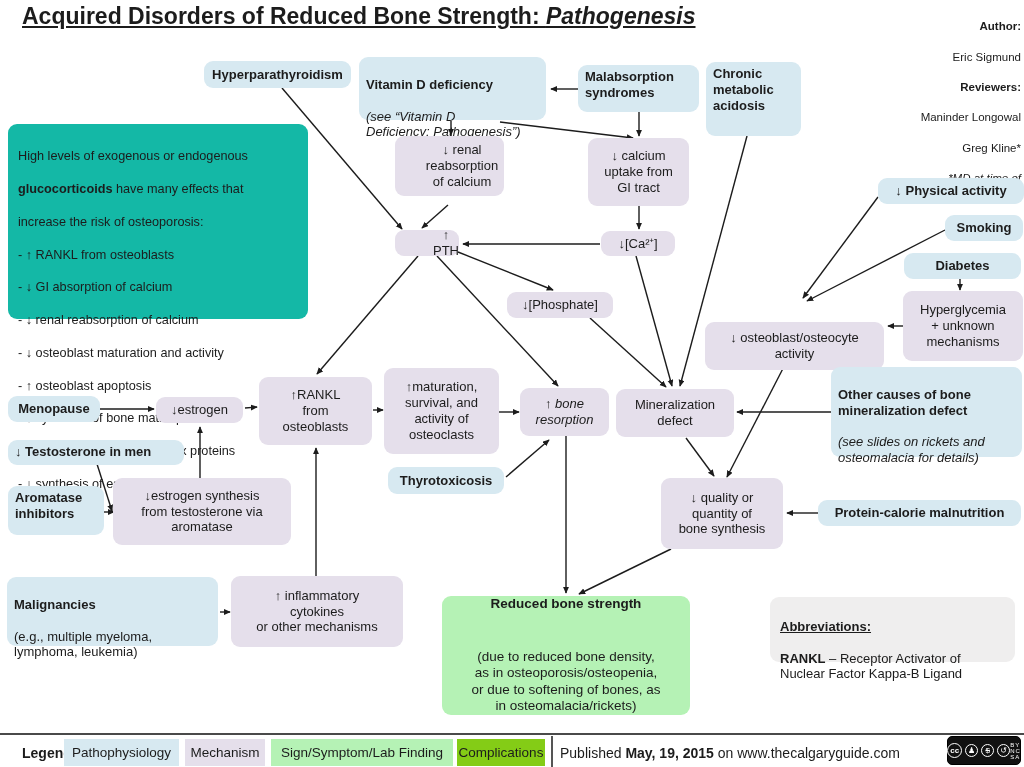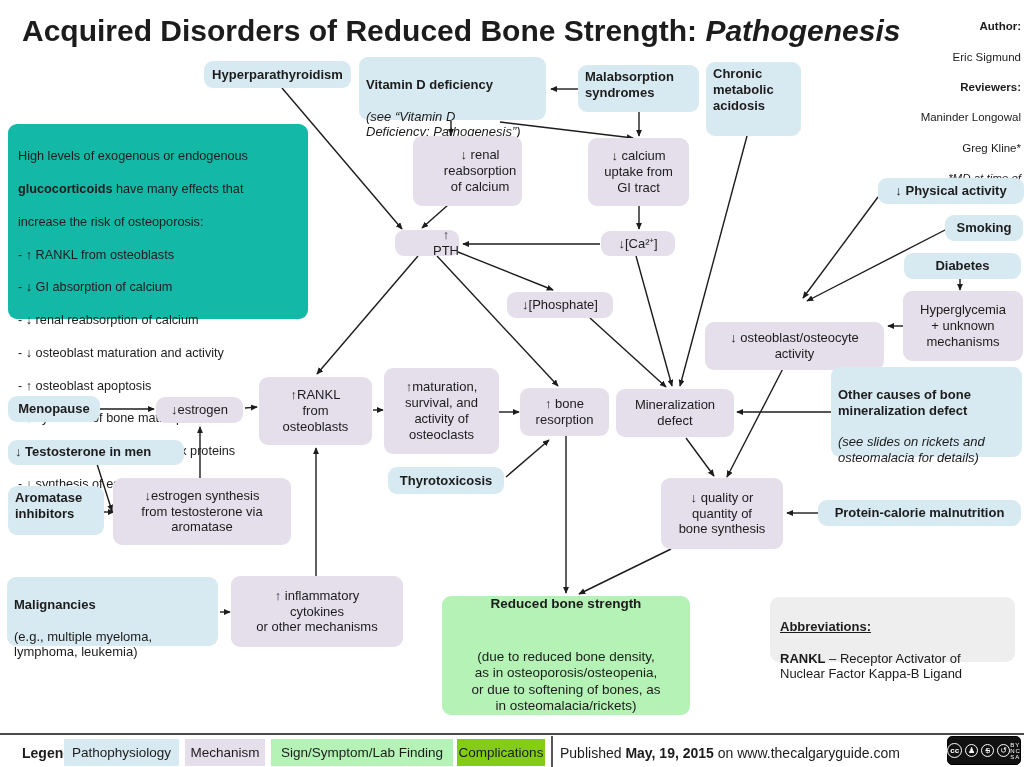--- a/index.html
+++ b/index.html
@@ -1,19 +1,19 @@
 <!DOCTYPE html>
 <html><head>
 <meta charset="utf-8">
 <style>
   html,body{margin:0;padding:0;background:#ffffff;}
   .canvas{position:relative;width:1024px;height:767px;background:#fff;
           font-family:"Liberation Sans",sans-serif;color:#1c1c1c;overflow:hidden;}
   svg.arrows{position:absolute;left:0;top:0;width:1024px;height:767px;pointer-events:none;}
-  .title{position:absolute;left:22px;top:14px;font-size:30px;font-weight:bold;white-space:nowrap;}
+  .title{position:absolute;left:22px;top:3px;font-size:23px;font-weight:bold;white-space:nowrap;text-decoration:underline;}
   .title .ital{font-style:italic;}
   .credits{position:absolute;right:3px;top:4px;text-align:right;font-size:11.5px;line-height:1.32;white-space:pre-line;}
   .box{position:absolute;border-radius:9px;padding:4px 7px;font-size:13px;line-height:1.22;
        white-space:pre-line;box-sizing:border-box;}
   .center{display:flex;flex-direction:column;align-items:center;justify-content:center;text-align:center;}
   .bold{font-weight:bold;}
   .ital{font-style:italic;}
   .und{text-decoration:underline;}
   .c-patho{background:#d7e9f1;}
   .c-mech{background:#e5dfeb;}
@@ -120,21 +120,21 @@
 Deficiency: Pathogenesis”)</div>
   </div>
 
   <div class="box c-patho bold" style="left:578px;top:65px;width:121px;height:47px;">Malabsorption
 syndromes</div>
 
   <div class="box c-patho bold" style="left:706px;top:62px;width:95px;height:74px;">Chronic
 metabolic
 acidosis</div>
 
-  <div class="box c-mech center" style="left:413px;top:136px;width:109px;height:70px;padding-left:32px;">↓ renal
+  <div class="box c-mech center" style="left:395px;top:136px;width:109px;height:60px;padding-left:32px;">↓ renal
 reabsorption
 of calcium</div>
 
   <div class="box c-mech center" style="left:588px;top:138px;width:101px;height:68px;">↓ calcium
 uptake from
 GI tract</div>
 
   <div class="box c-mech center" style="left:395px;top:230px;width:64px;height:26px;padding-left:45px;">↑ PTH</div>
 
   <div class="box c-mech center" style="left:601px;top:231px;width:74px;height:25px;">↓[Ca²⁺]</div>
@@ -167,21 +167,21 @@
 
   <div class="box c-mech center" style="left:259px;top:377px;width:113px;height:68px;">↑RANKL
 from
 osteoblasts</div>
 
   <div class="box c-mech center" style="left:384px;top:368px;width:115px;height:86px;">↑maturation,
 survival, and
 activity of
 osteoclasts</div>
 
-  <div class="box c-mech center" style="left:520px;top:388px;width:89px;height:48px;">↑ bone
+  <div class="box c-mech center" style="left:520px;top:388px;width:89px;height:48px;font-style:italic;">↑ bone
 resorption</div>
 
   <div class="box c-mech center" style="left:616px;top:389px;width:118px;height:48px;">Mineralization
 defect</div>
 
   <div class="box c-patho bold" style="left:8px;top:440px;width:176px;height:25px;">↓ Testosterone in men</div>
 
   <div class="box c-patho bold" style="left:8px;top:486px;width:96px;height:49px;">Aromatase
 inhibitors</div>
 

